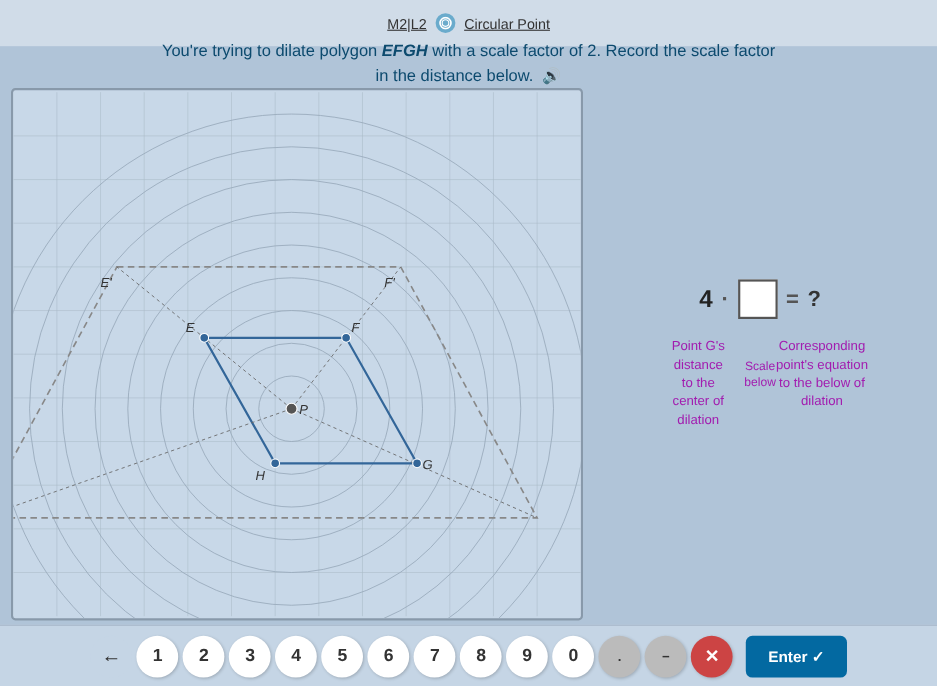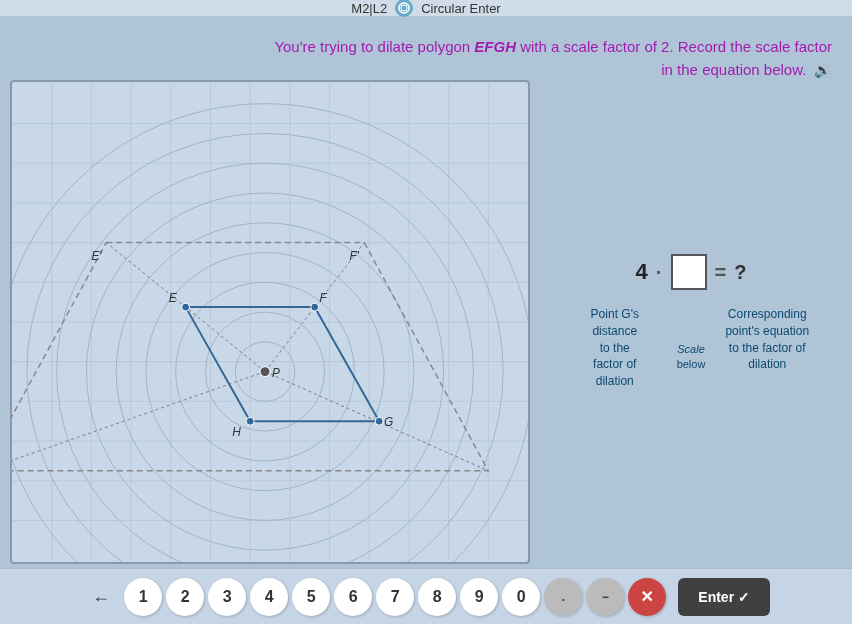--- a/index.html
+++ b/index.html
@@ -11,49 +11,50 @@
       overflow: hidden;
       position: relative;
     }
 
     
     .header {
       position: absolute;
       top: 0;
       left: 0;
       right: 0;
-      height: 16px;
+      height: 42px;
       background: #d0dce8;
       display: flex;
       align-items: center;
       justify-content: center;
       gap: 8px;
       font-size: 13px;
       color: #333;
       z-index: 10;
+      text-decoration: underline;
     }
     .header-icon {
       width: 18px;
       height: 18px;
       background: #6aabcc;
       border-radius: 50%;
       display: inline-flex;
       align-items: center;
       justify-content: center;
     }
 
     
     .instruction {
       position: absolute;
       top: 32px;
       left: 0;
       right: 0;
-      text-align: right;
+      text-align: center;
       font-size: 15px;
-      color: #a21caf;
+      color: #0c4a6e;
       padding: 4px 20px 2px;
       line-height: 1.5;
       z-index: 10;
     }
     .instruction em {
       font-style: italic;
       font-weight: bold;
     }
     .speaker-icon {
       display: inline-block;
@@ -128,23 +129,23 @@
     .equation-question {
       font-size: 20px;
       color: #333;
       font-weight: bold;
     }
 
     
     .labels-grid {
       display: grid;
       grid-template-columns: 1fr auto 1fr;
-      gap: 4px 20px;
+      gap: 4px 0;
       font-size: 12px;
-      color: #0c4a6e;
+      color: #a21caf;
       text-align: center;
       line-height: 1.4;
     }
     .label-left {
       text-align: center;
     }
     .label-middle {
       text-align: center;
       font-size: 11px;
     }
@@ -203,21 +204,21 @@
       display: flex;
       align-items: center;
       justify-content: center;
     }
 
     .enter-btn {
       height: 38px;
       padding: 0 20px;
       border-radius: 6px;
       border: none;
-      background: #404040;
+      background: #0369a1;
       color: white;
       font-size: 14px;
       font-weight: bold;
       cursor: pointer;
       display: flex;
       align-items: center;
       gap: 6px;
       margin-left: 8px;
     }
   </style>
@@ -225,26 +226,26 @@
 <body>
 
 <div class="header">
   <span>M2|L2</span>
   <span class="header-icon">
     <svg width="12" height="12" viewBox="0 0 12 12">
       <circle cx="6" cy="6" r="5" fill="none" stroke="white" stroke-width="1.5"></circle>
       <circle cx="6" cy="6" r="3" fill="none" stroke="white" stroke-width="1"></circle>
     </svg>
   </span>
-  <span>Circular Enter</span>
+  <span>Circular Point</span>
 </div>
 
 <div class="instruction">
   <span>You're trying to dilate polygon <em>EFGH</em> with a scale factor of 2. Record the scale factor</span><br>
-  <span>in the equation below.</span>
+  <span>in the distance below.</span>
   <span class="speaker-icon">🔊</span>
 </div>
 
 <div class="main-content">
 
   <div class="grid-area">
     <svg class="grid-svg" viewBox="0 0 520 480">
 
       <rect width="520" height="480" fill="#c8d8e8"></rect>
 
@@ -321,31 +322,31 @@
       <div class="equation-box"></div>
       <span class="equation-equals">=</span>
       <span class="equation-question">?</span>
     </div>
 
     <div class="labels-grid">
       <div class="label-left">
         <div>Point G's</div>
         <div>distance</div>
         <div>to the</div>
-        <div>factor of</div>
+        <div>center of</div>
         <div>dilation</div>
       </div>
       <div class="label-middle">
-        <div style="margin-top:36px;font-style:italic;">Scale</div>
+        <div style="margin-top:20px;">Scale</div>
         <div>below</div>
       </div>
       <div class="label-right">
         <div>Corresponding</div>
         <div>point's equation</div>
-        <div>to the factor of</div>
+        <div>to the below of</div>
         <div>dilation</div>
       </div>
     </div>
 
   </div>
 </div>
 
 <div class="bottom-bar">
   <button class="back-arrow-btn">←</button>
 

